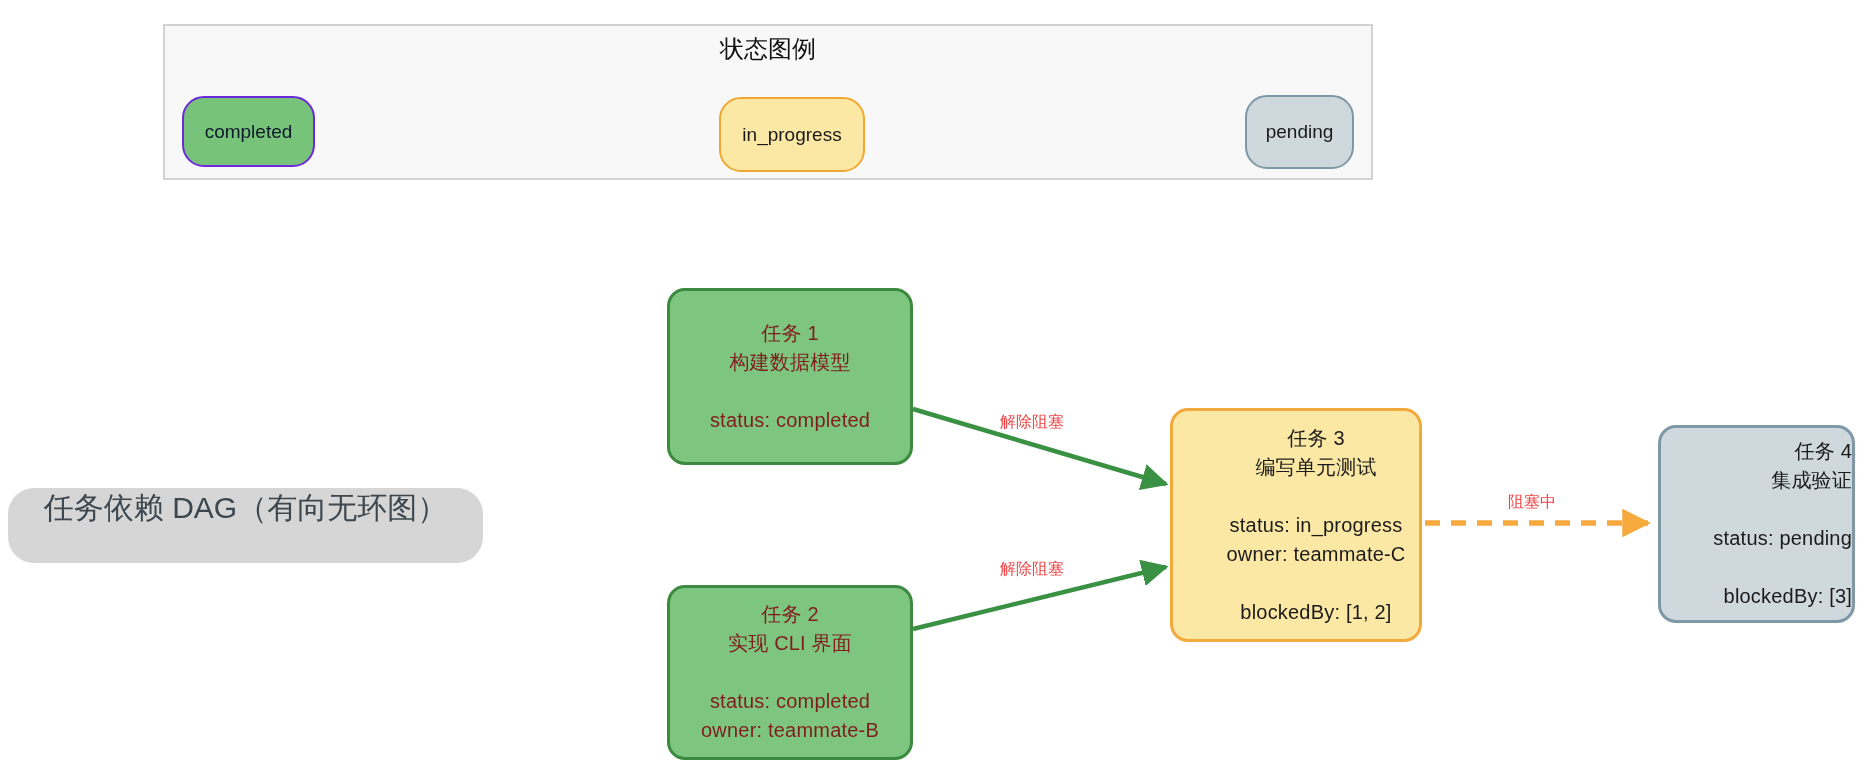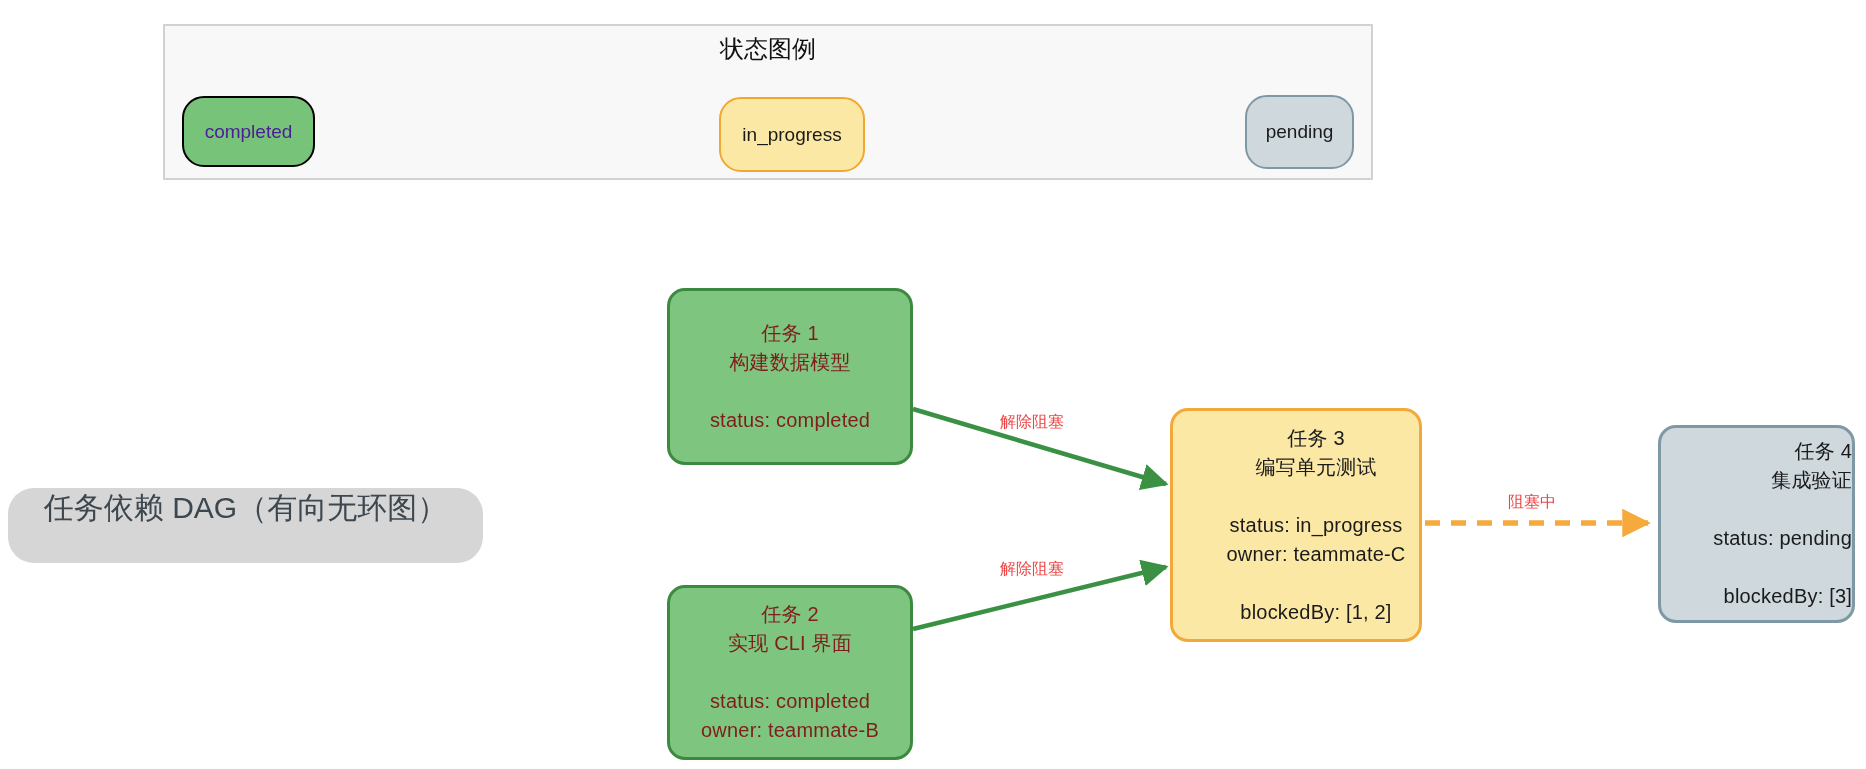--- a/index.html
+++ b/index.html
@@ -18,21 +18,21 @@
     background: #f8f8f8; border: 2px solid #d2d2d2;
   }
   .legend-title {
     position: absolute; left: 0; top: 7px; width: 100%;
     text-align: center; font-size: 24px; color: #111111;
   }
   .badge {
     position: absolute; display: flex; align-items: center; justify-content: center;
     border-radius: 22px; font-size: 19px;
   }
-  .badge.completed   { background: #76C379; border: 2px solid #000000; color: #4c1d95; }
+  .badge.completed   { background: #76C379; border: 2px solid #6d28d9; color: #0f172a; }
   .badge.in_progress { background: #FBE8A5; border: 2px solid #F0A832; color: #1a1a1a; }
   .badge.pending     { background: #CED8DD; border: 2px solid #7F98A5; color: #1a1a1a; }
   .badge-completed   { left: 17px;   top: 70px; width: 133px; height: 71px; }
   .badge-inprogress  { left: 554px;  top: 71px; width: 146px; height: 75px; }
   .badge-pending     { left: 1080px; top: 69px; width: 109px; height: 74px; }
 
   
   .dag-label {
     position: absolute; left: 8px; top: 488px; width: 475px; height: 75px;
     background: #D6D6D6; border-radius: 26px;

